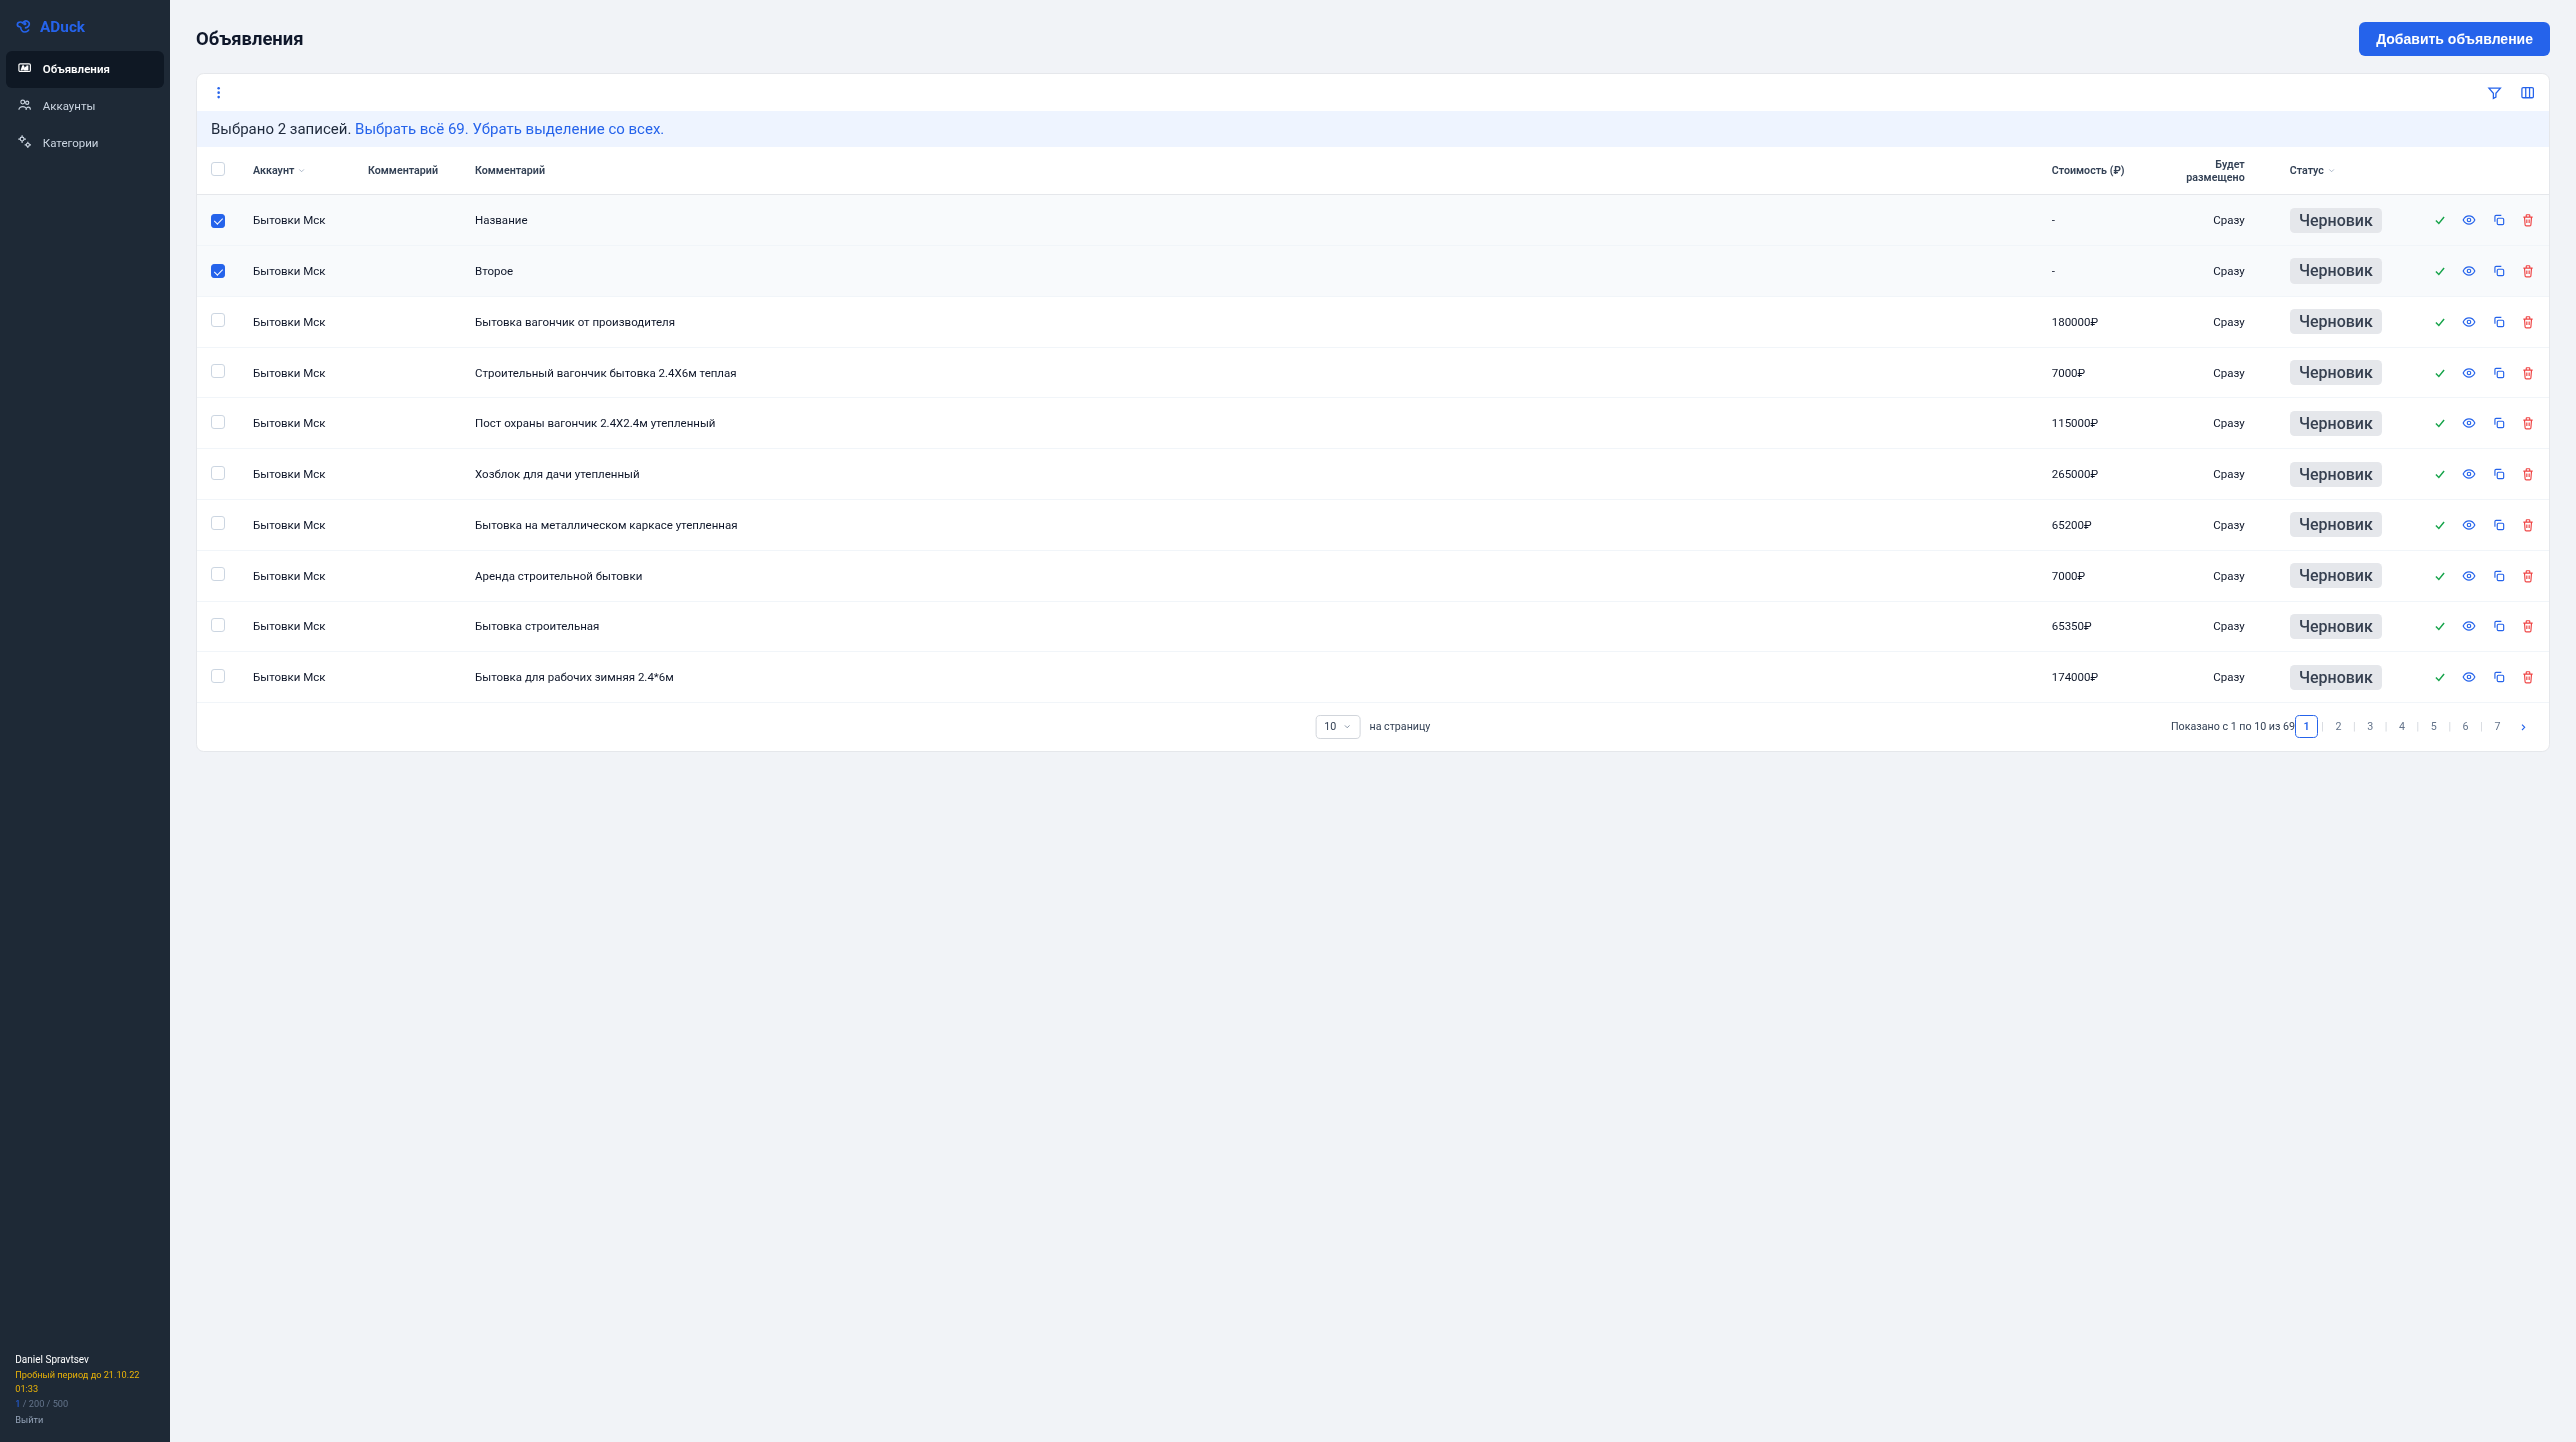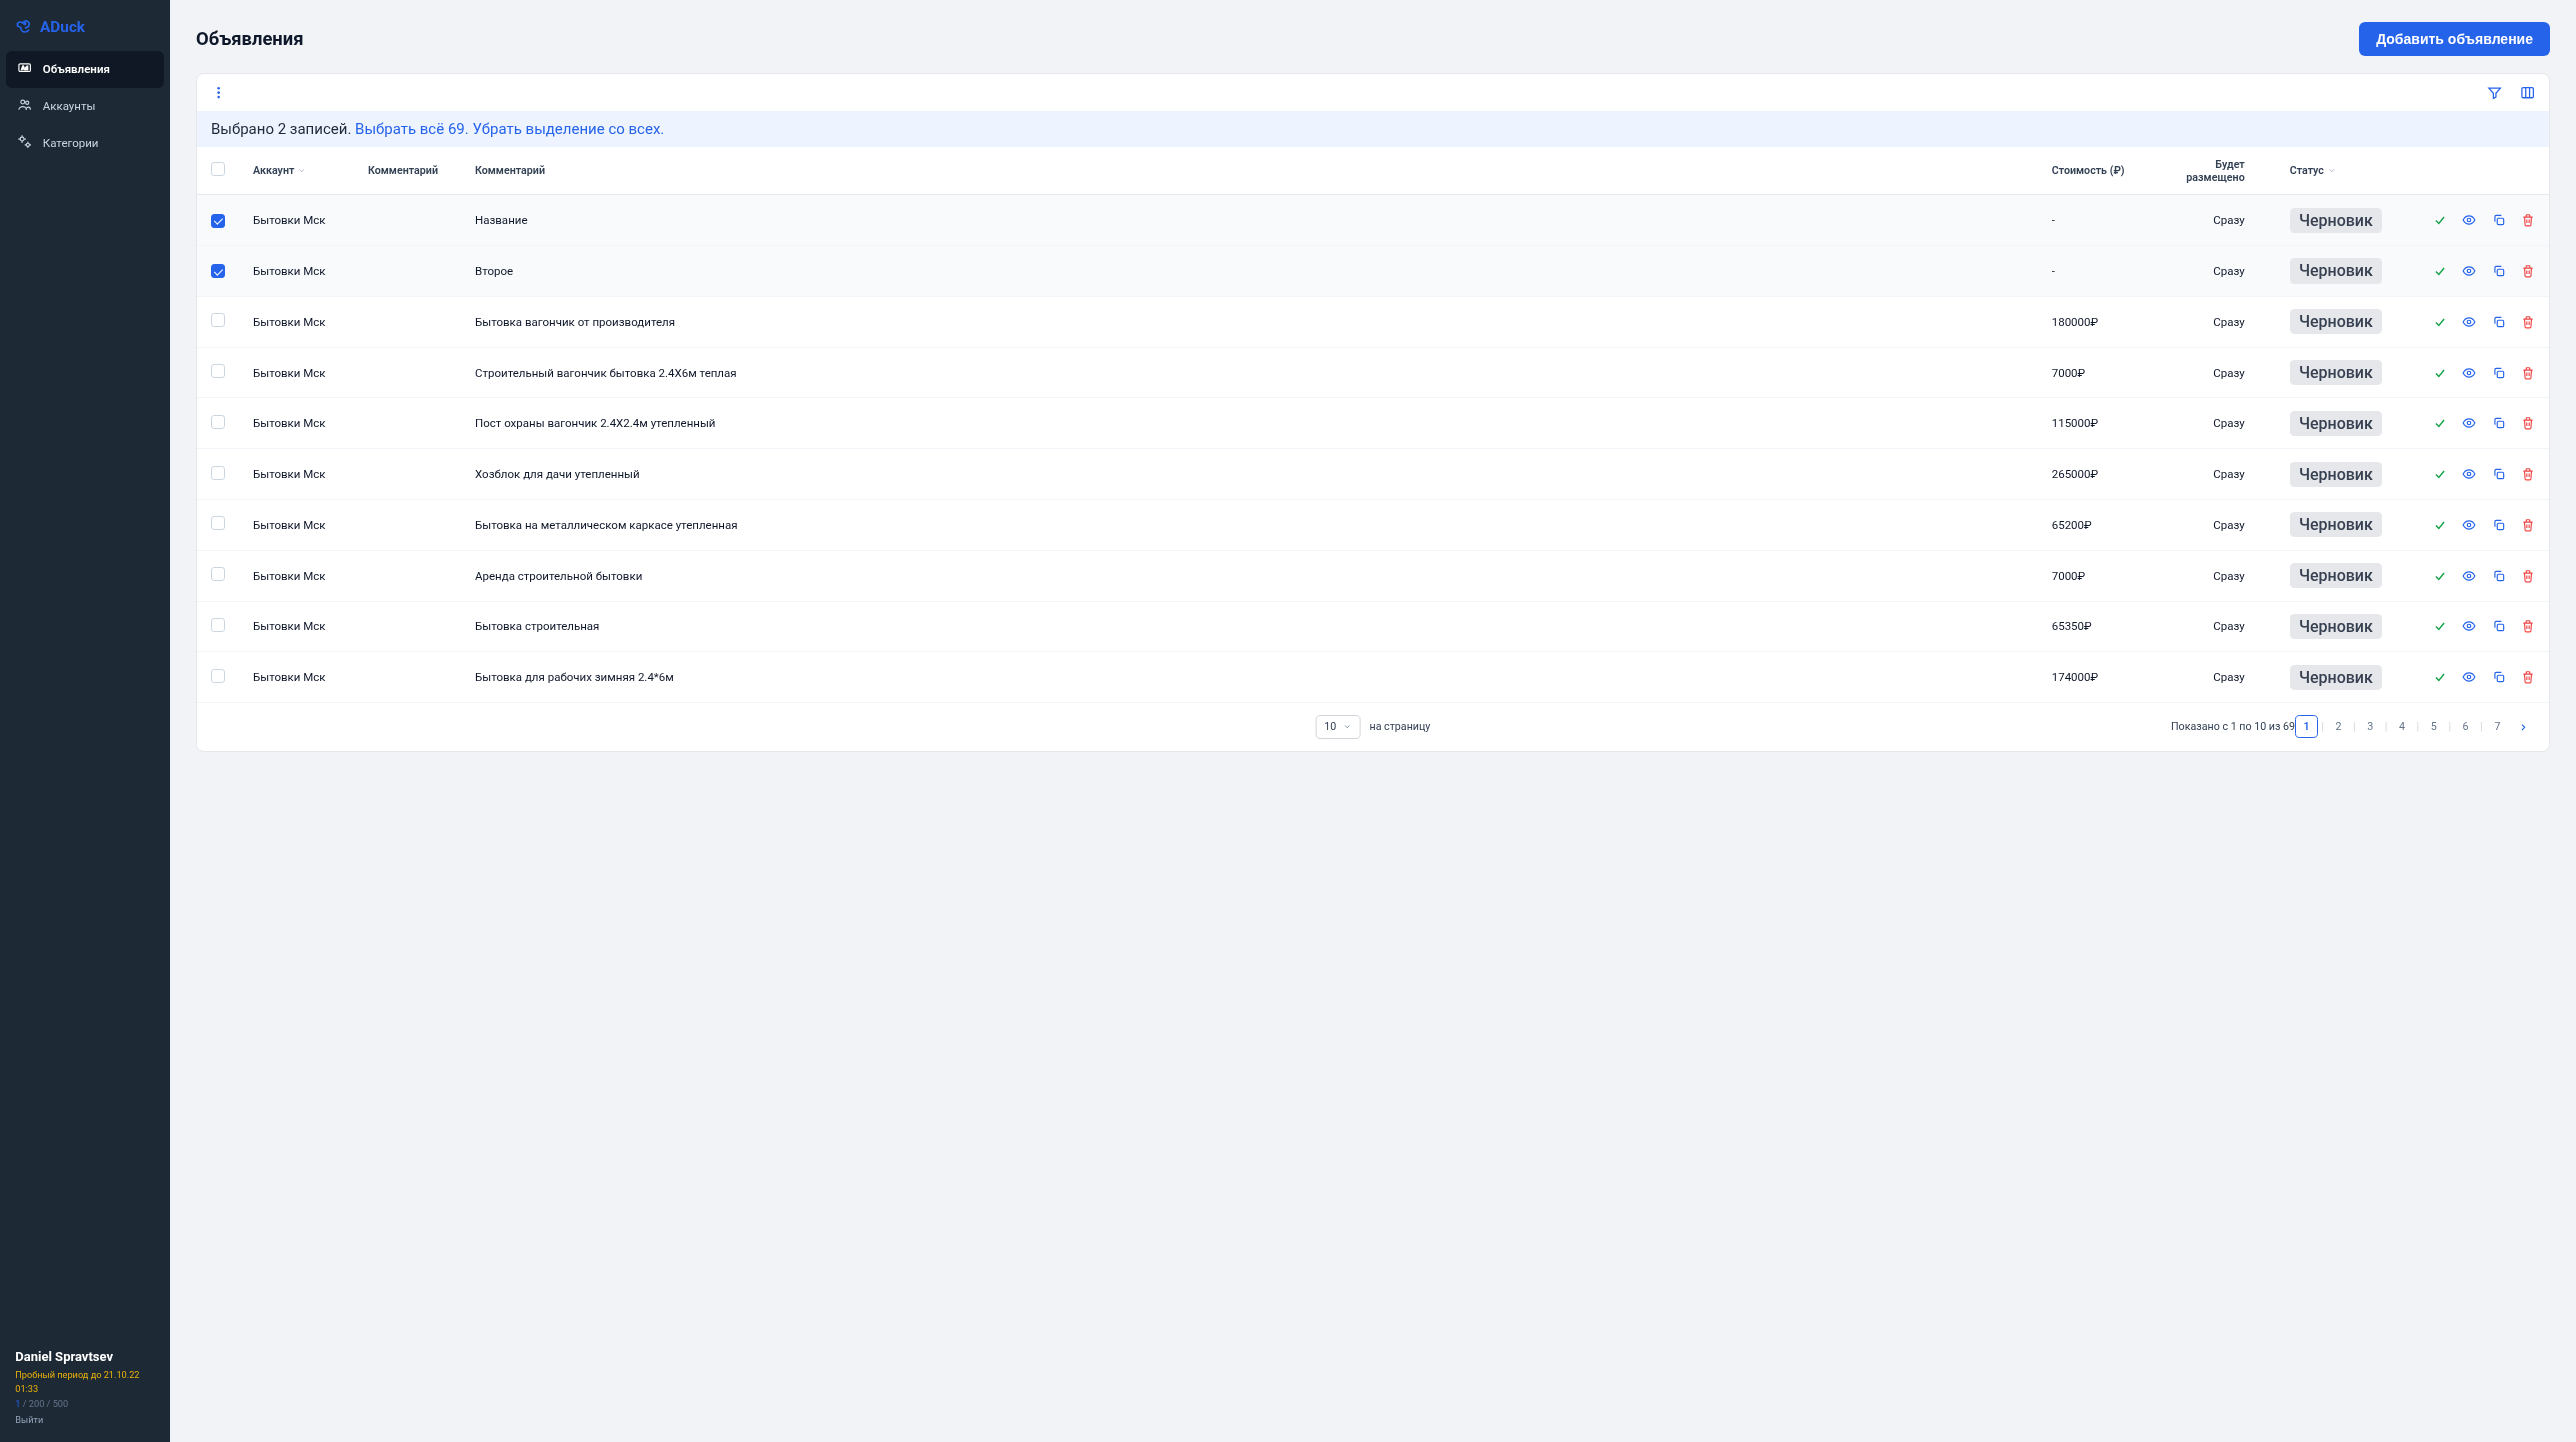--- a/index.html
+++ b/index.html
@@ -8,21 +8,21 @@
 
 
 .sidebar { width: 170px; background: #1e2936; color: #fff; display: flex; flex-direction: column; }
 .brand { display: flex; align-items: center; gap: 6.1px; padding: 17px 14px 14px; font-size: 15.3px; font-weight: 700; color: #2563eb; }
 .brand svg { width: 20px; height: 20px; }
 .nav { padding: 0 6.1px; flex: 1; }
 .nav-item { display: flex; align-items: center; gap: 10.7px; padding: 9.2px 10.7px; border-radius: 6.1px; color: #cbd5e1; cursor: pointer; font-size: 11.5px; }
 .nav-item.active { background: #0f1824; color: #fff; font-weight: 600; }
 .nav-item svg { width: 15.3px; height: 15.3px; flex-shrink: 0; }
 .sidebar-footer { padding: 14px 15.3px; font-size: 9.2px; line-height: 1.6; }
-.sf-name { font-size: 13px; font-weight: 700; color: #fff; }
+.sf-name { font-size: 10px; font-weight: 400; color: #fff; }
 .sf-trial { color: #eab308; }
 .sf-counts { color: #64748b; }
 .sf-counts .c1 { color: #2563eb; }
 .sf-logout { color: #94a3b8; cursor: pointer; display: inline-block; margin-top: 1.5px; }
 
 
 .main { flex: 1; padding: 21.5px 26px; }
 .page-head { display: flex; align-items: center; justify-content: space-between; margin-bottom: 17px; }
 .page-title { font-size: 18.4px; font-weight: 700; color: #0f172a; }
 .btn-primary { background: #2563eb; color: #fff; padding: 9.2px 17px; border: none; border-radius: 6.1px; font-size: 14px; font-weight: 600; cursor: pointer; }

